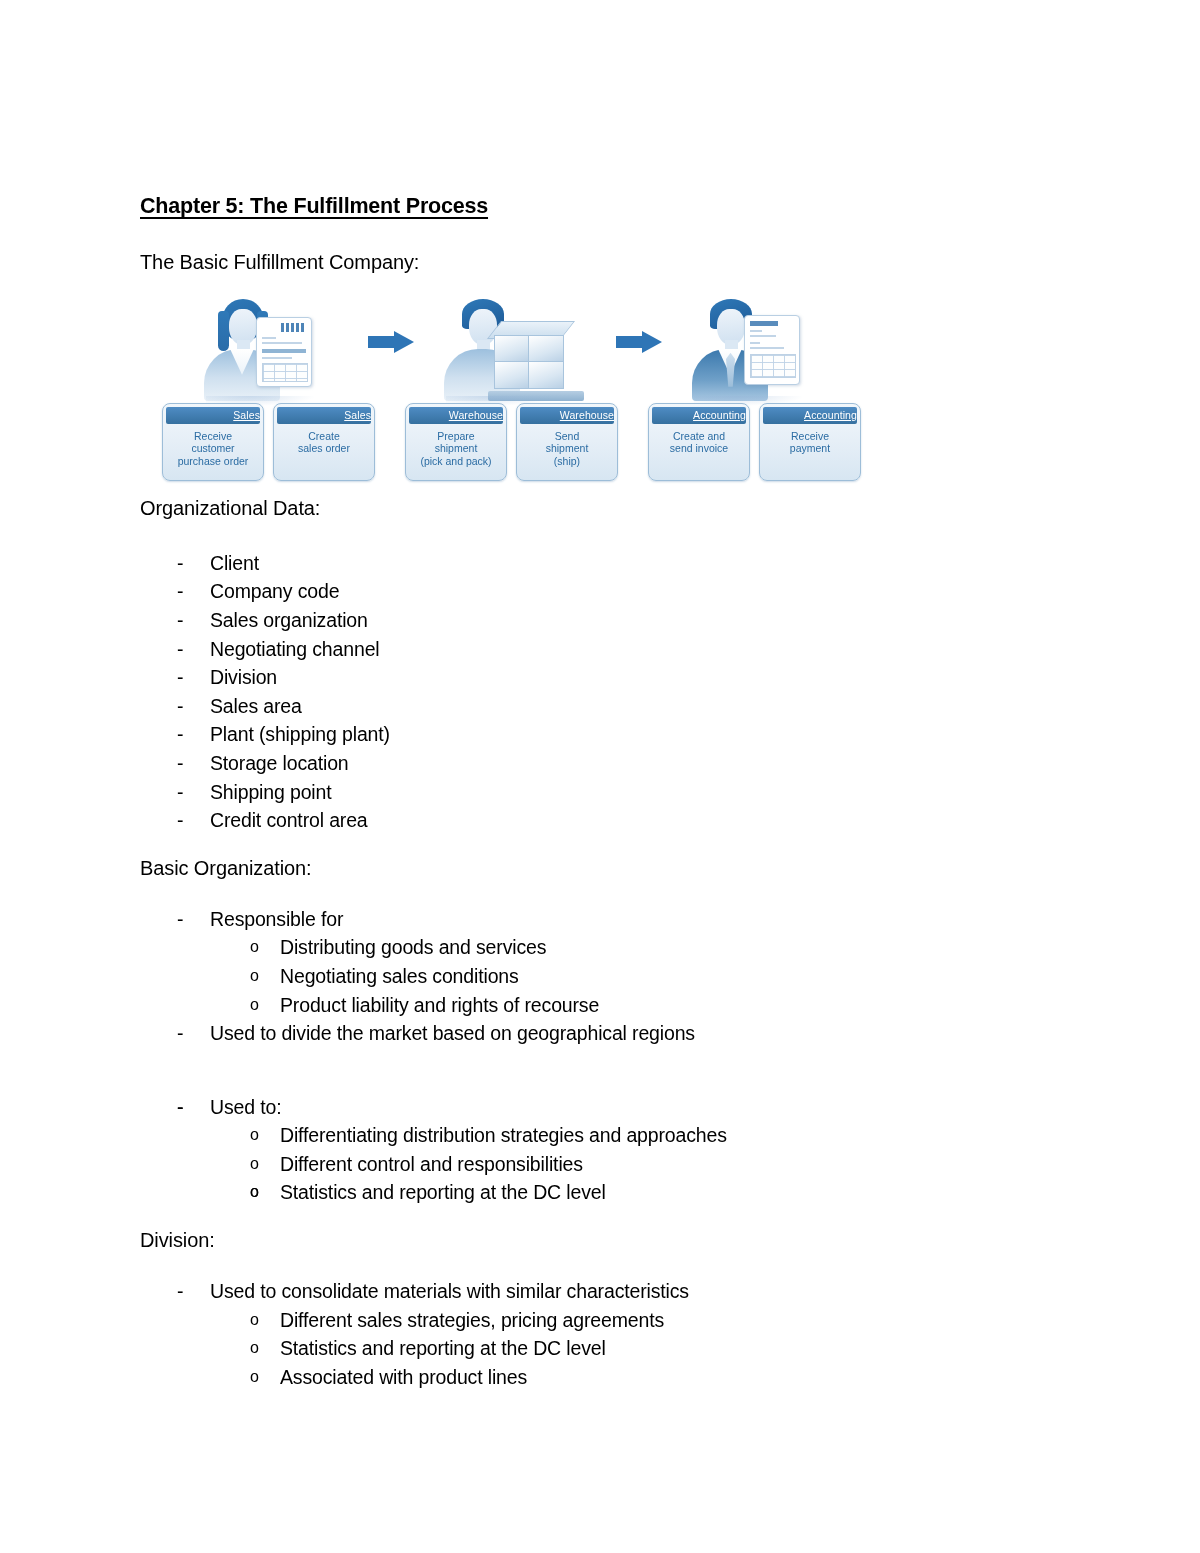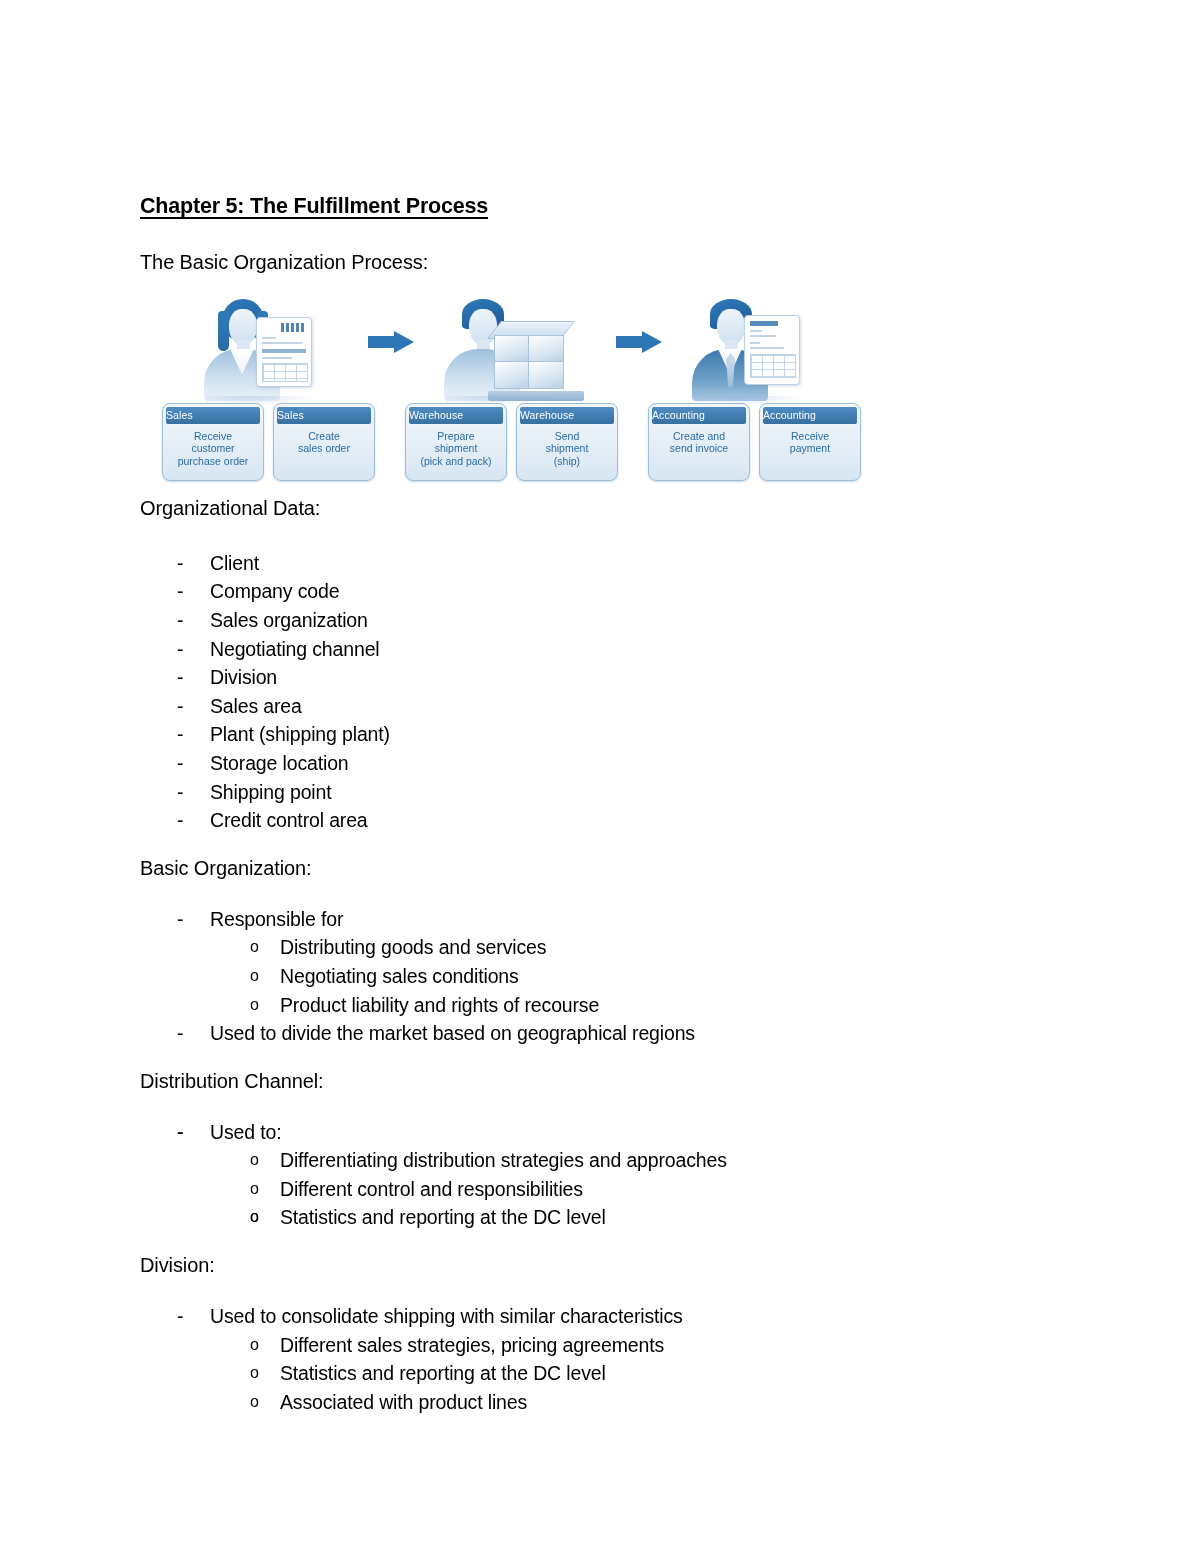--- a/index.html
+++ b/index.html
@@ -270,41 +270,42 @@
     overflow: hidden;
   }
   .pbox .pbox-head {
     height: 17px;
     margin: 3px 3px 0 3px;
     border-radius: 2px;
     background: linear-gradient(180deg, #4f8cc4 0%, #35709f 100%);
     color: #ffffff;
     font-size: 10.5px;
     line-height: 17px;
-    text-align: left;
+    text-align: right;
     letter-spacing: 0.1px;
+    text-decoration: underline;
   }
   .pbox .pbox-body {
     margin-top: 6px;
     padding: 0 3px;
     color: #2b6ca3;
     font-size: 10.5px;
     line-height: 12.6px;
     text-align: center;
   }
 </style>
 </head>
 <body>
 
 <div class="page">
   <div class="content">
 
     <h1 class="chapter-title">Chapter 5: The Fulfillment Process</h1>
 
-    <div class="section-heading">The Basic Organization Process:</div>
+    <div class="section-heading">The Basic Fulfillment Company:</div>
 
     <div class="diagram">
 
       <div class="figure-row">
 
         <div class="actor" style="left:60px; top:4px;">
           <div class="person" style="left:0; top:0;">
             <div class="hair"></div>
               <div class="hair-l"></div>
               <div class="hair-r"></div>
@@ -433,39 +434,38 @@
       <ul class="circle-list">
         <li><span class="marker">o</span><span>Distributing goods and services</span></li>
         <li><span class="marker">o</span><span>Negotiating sales conditions</span></li>
         <li><span class="marker">o</span><span>Product liability and rights of recourse</span></li>
       </ul>
       <li><span class="marker">-</span><span>Used to divide the market based on geographical regions</span></li>
     </ul>
 
     <div class="block-gap"></div>
 
-    <div class="section-heading">Distribution Channel:</div>
     <div class="heading-gap-sm"></div>
     <ul class="dash-list">
       <li><span class="marker">-</span></li>
       <li><span class="marker">-</span><span>Used to:</span></li>
       <ul class="circle-list">
         <li><span class="marker">o</span><span>Differentiating distribution strategies and approaches</span></li>
         <li><span class="marker">o</span><span>Different control and responsibilities</span></li>
         <li><span class="marker">o</span></li>
         <li><span class="marker">o</span><span>Statistics and reporting at the DC level</span></li>
       </ul>
     </ul>
 
     <div class="block-gap"></div>
 
     <div class="section-heading">Division:</div>
     <div class="heading-gap-sm"></div>
     <ul class="dash-list">
-      <li><span class="marker">-</span><span>Used to consolidate shipping with similar characteristics</span></li>
+      <li><span class="marker">-</span><span>Used to consolidate materials with similar characteristics</span></li>
       <ul class="circle-list">
         <li><span class="marker">o</span><span>Different sales strategies, pricing agreements</span></li>
         <li><span class="marker">o</span><span>Statistics and reporting at the DC level</span></li>
         <li><span class="marker">o</span><span>Associated with product lines</span></li>
       </ul>
     </ul>
 
   </div>
 </div>
 

